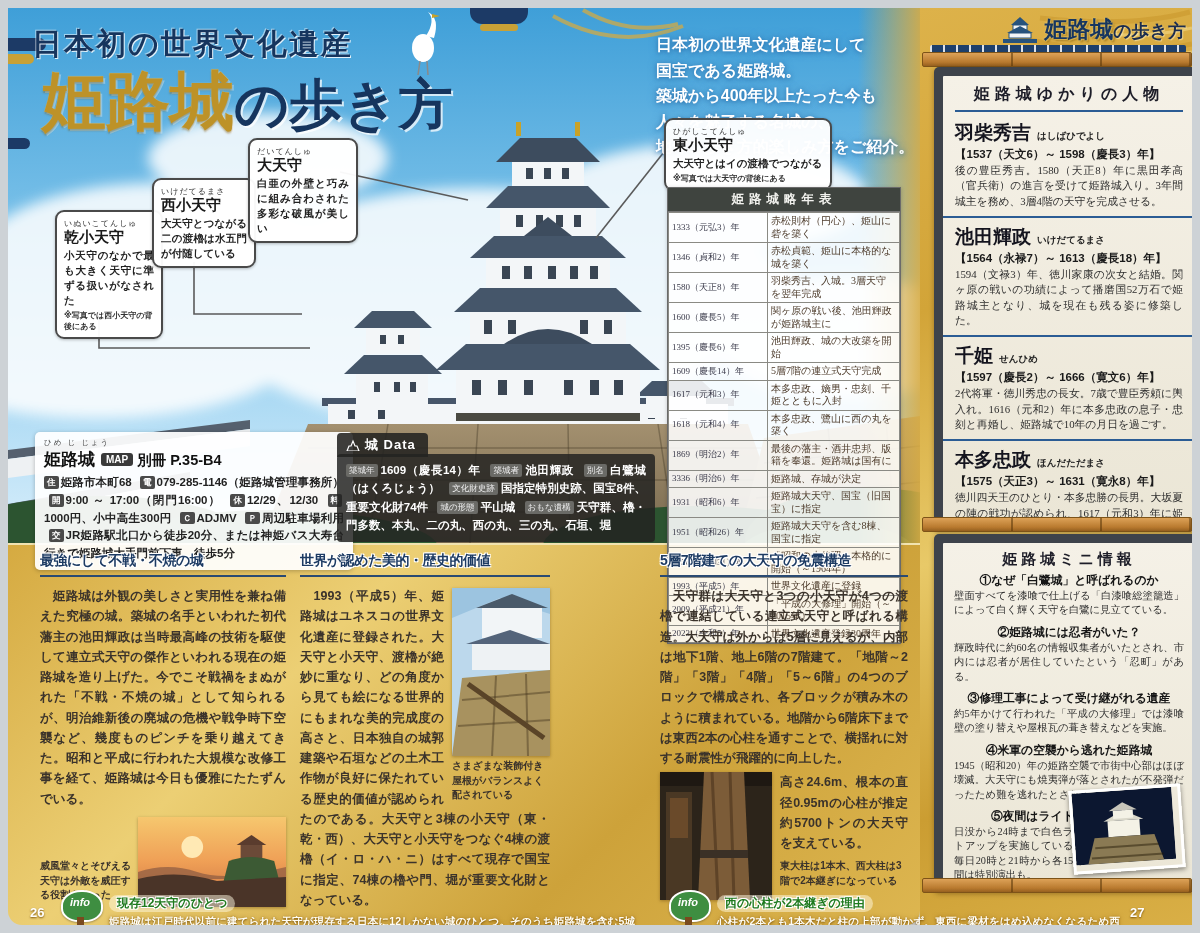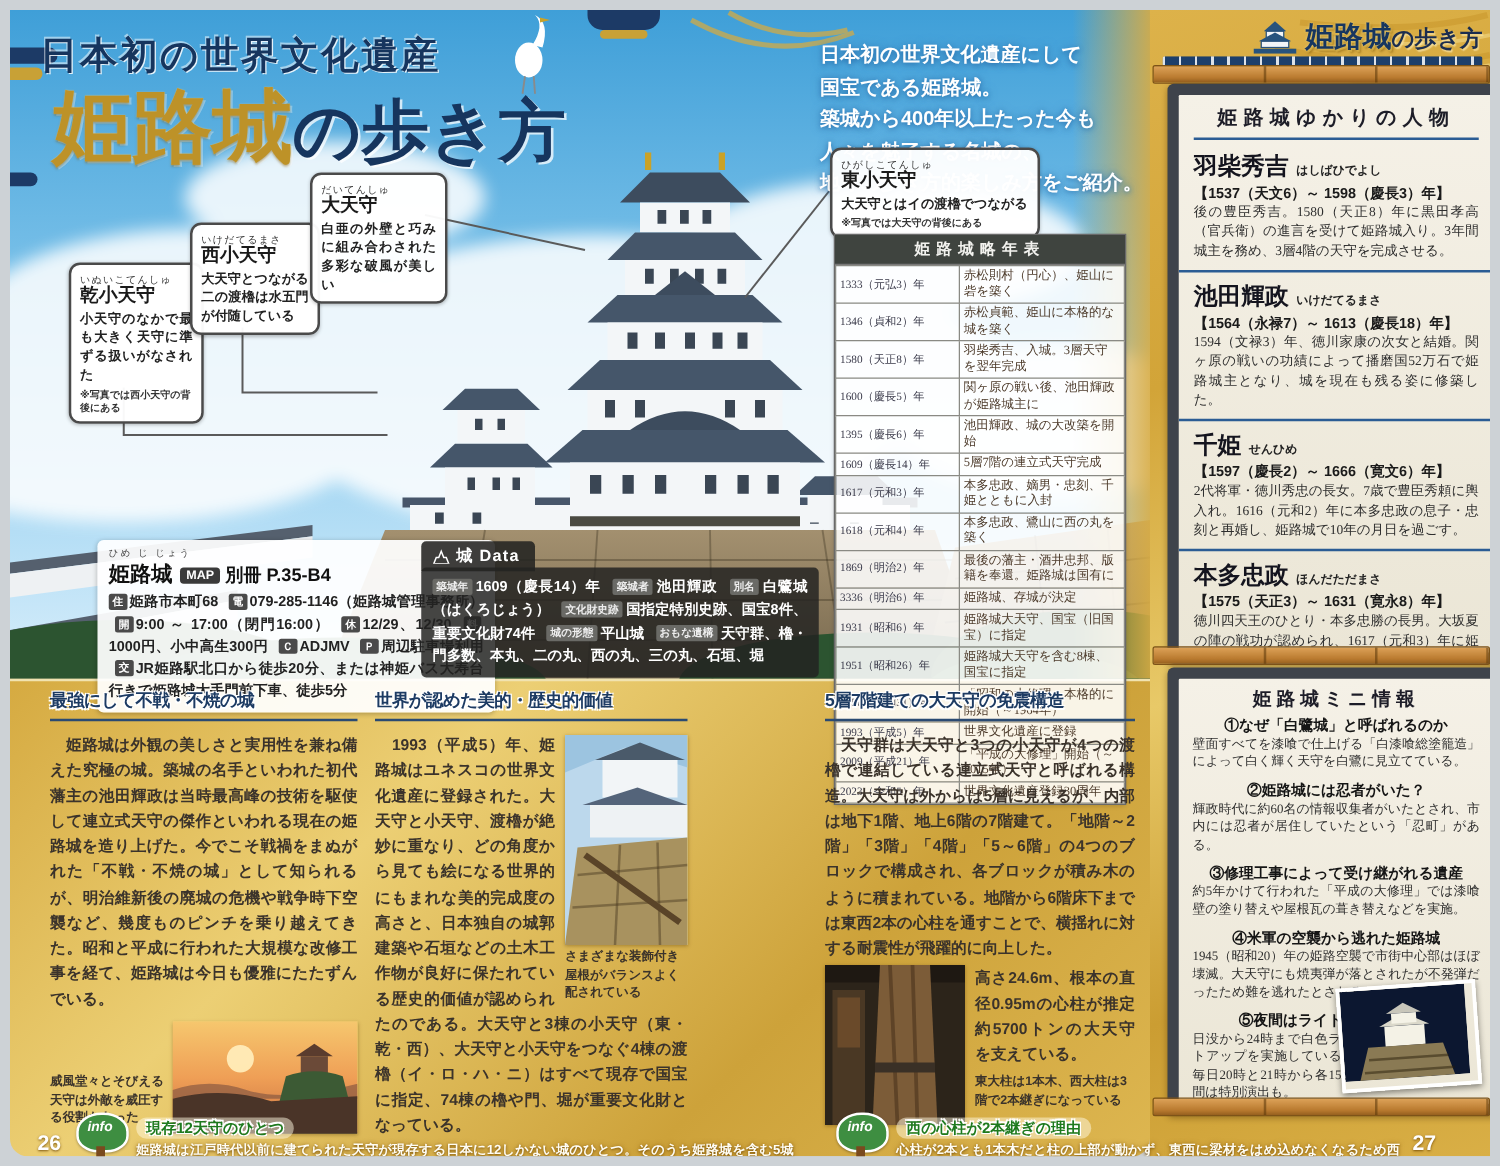--- a/index.html
+++ b/index.html
@@ -38,36 +38,36 @@
     font-family:"Liberation Serif","DejaVu Serif",serif;box-shadow:0 1px 4px rgba(0,0,0,.2);}
   .timeline .t-head{background:#3f443f;color:#f2f2ee;text-align:center;font-size:12.5px;
     letter-spacing:5px;padding:3px 0;font-weight:700;border-bottom:1px solid #777;}
   .timeline table{width:100%;border-collapse:collapse;}
   .timeline td{border:1px solid #8a8a84;background:rgba(255,255,255,.88);
     padding:2px 3px;vertical-align:middle;line-height:1.25;}
   .timeline td.yr{width:92px;font-size:9px;color:#3a3a4a;white-space:nowrap;}
   .timeline td.ev{font-size:10px;color:#4c3a2a;}
   
   .spot{position:absolute;left:27px;top:424px;width:300px;background:rgba(255,255,255,.93);
-    border-radius:5px;padding:6px 9px 7px;box-shadow:0 1px 4px rgba(0,0,0,.25);margin-left:43px;}
+    border-radius:5px;padding:6px 9px 7px;box-shadow:0 1px 4px rgba(0,0,0,.25);}
   .spot .furi{font-size:7.5px;color:#444;letter-spacing:2px;display:block;}
   .spot .sname{font-size:17px;font-weight:800;color:#111;margin-right:6px;}
   .spot .map-badge{display:inline-block;background:#3a3a3a;color:#fff;font-size:10px;font-weight:700;
     padding:1px 5px;border-radius:3px;vertical-align:2px;margin-right:4px;}
   .spot .map-ref{font-size:14.5px;font-weight:800;color:#111;}
   .spot .details{margin-top:3px;font-size:11.5px;font-weight:700;color:#222;line-height:1.55;text-align:justify;}
   .ibadge{display:inline-block;background:#4a4a4a;color:#fff;font-size:8.5px;font-weight:700;
     padding:0 3px;border-radius:2px;margin:0 2px 0 5px;vertical-align:1px;line-height:1.5;}
   
   .cdata{position:absolute;left:329px;top:446px;width:300px;background:rgba(35,35,33,.84);
     color:#fff;border-radius:4px;padding:7px 9px;font-size:11.5px;font-weight:700;line-height:1.6;text-align:justify;}
   .cdata-tab{position:absolute;left:0;top:-21px;background:rgba(35,35,33,.88);color:#fff;
     border-radius:4px 4px 0 0;padding:2px 12px 1px 8px;font-size:13px;font-weight:800;letter-spacing:1px;}
   .cdata-tab svg{vertical-align:-2px;margin-right:4px;}
-  .dbadge{display:inline-block;background:#6a6a66;color:#eee;font-size:8.5px;font-weight:700;
+  .dbadge{display:inline-block;background:#6a6a66;color:#eee;font-size:8.5px;font-weight:400;
     padding:0 3px;border-radius:2px;margin:0 3px 0 6px;vertical-align:1px;line-height:1.5;}
   
   .article{position:absolute;}
   .a-head{font-size:14px;font-weight:800;color:#1d3b63;letter-spacing:-0.5px;white-space:nowrap;
     text-shadow:1px 1px 0 #fff,-1px -1px 0 #fff,1px -1px 0 #fff,-1px 1px 0 #fff;
     border-bottom:2px solid #2a4a72;padding-bottom:5px;margin-bottom:9px;}
   .a-body{font-size:12.5px;font-weight:600;color:#3b332b;line-height:1.62;text-align:justify;}
   .a-cap{font-size:10px;font-weight:700;color:#3b332b;line-height:1.45;}
   .sunset-row{display:flex;gap:6px;margin-top:8px;align-items:flex-end;}
   .sunset-row .a-cap{width:92px;flex:none;padding-bottom:4px;}
@@ -81,21 +81,21 @@
   .tree .crown{position:absolute;left:1px;top:0;width:38px;height:28px;background:#3e8e41;
     border:2px solid #fff;border-radius:48% 48% 42% 42%;box-shadow:0 1px 2px rgba(0,0,0,.3);}
   .tree .trunk{position:absolute;left:17px;top:27px;width:7px;height:11px;background:#7a4a1e;border-radius:0 0 3px 3px;}
   .tree .ilabel{position:absolute;left:0;top:6px;width:40px;text-align:center;color:#fff;
     font-size:11px;font-weight:800;font-style:italic;}
   .f-title{display:inline-block;color:#1e7a1e;font-weight:800;font-size:12px;
     background:rgba(255,250,225,.5);border-radius:9px;padding:0 8px;margin-bottom:2px;
     text-shadow:1px 1px 0 #fff,-1px -1px 0 #fff,1px -1px 0 #fff,-1px 1px 0 #fff;}
   .f-body{font-size:10.5px;font-weight:700;color:#fffdf4;line-height:1.5;text-align:justify;
     text-shadow:0 1px 2px rgba(110,70,0,.85),0 0 4px rgba(140,90,0,.6);}
-  .pagenum{position:absolute;color:#fff;font-size:17px;font-weight:800;
+  .pagenum{position:absolute;color:#fff;font-size:13px;font-weight:800;
     text-shadow:0 1px 2px rgba(110,70,0,.9);}
   
   .right-page{position:absolute;left:912px;top:0;width:272px;height:917px;
     background:linear-gradient(160deg,#ddb24a 0%,#d2a438 30%,#e8c968 55%,#cb9d32 80%,#d9af46 100%);}
   .rp-header{position:absolute;left:0;top:5px;width:266px;text-align:right;white-space:nowrap;}
   .rp-header .castle-ico{vertical-align:-6px;margin-right:3px;}
   .rp-header .hc{font-size:23px;font-weight:800;color:#17365f;
     text-shadow:0 0 2px #ecd27c,1px 1px 0 #caa23a,2px 2px 2px rgba(120,80,0,.5);}
   .rp-header .hr{font-size:18px;font-weight:800;color:#1b2d4f;text-shadow:1px 1px 1px rgba(255,240,190,.6);}
   .ruler{position:absolute;left:10px;top:37px;width:256px;height:8px;background:#1d3f6b;border-radius:2px;

